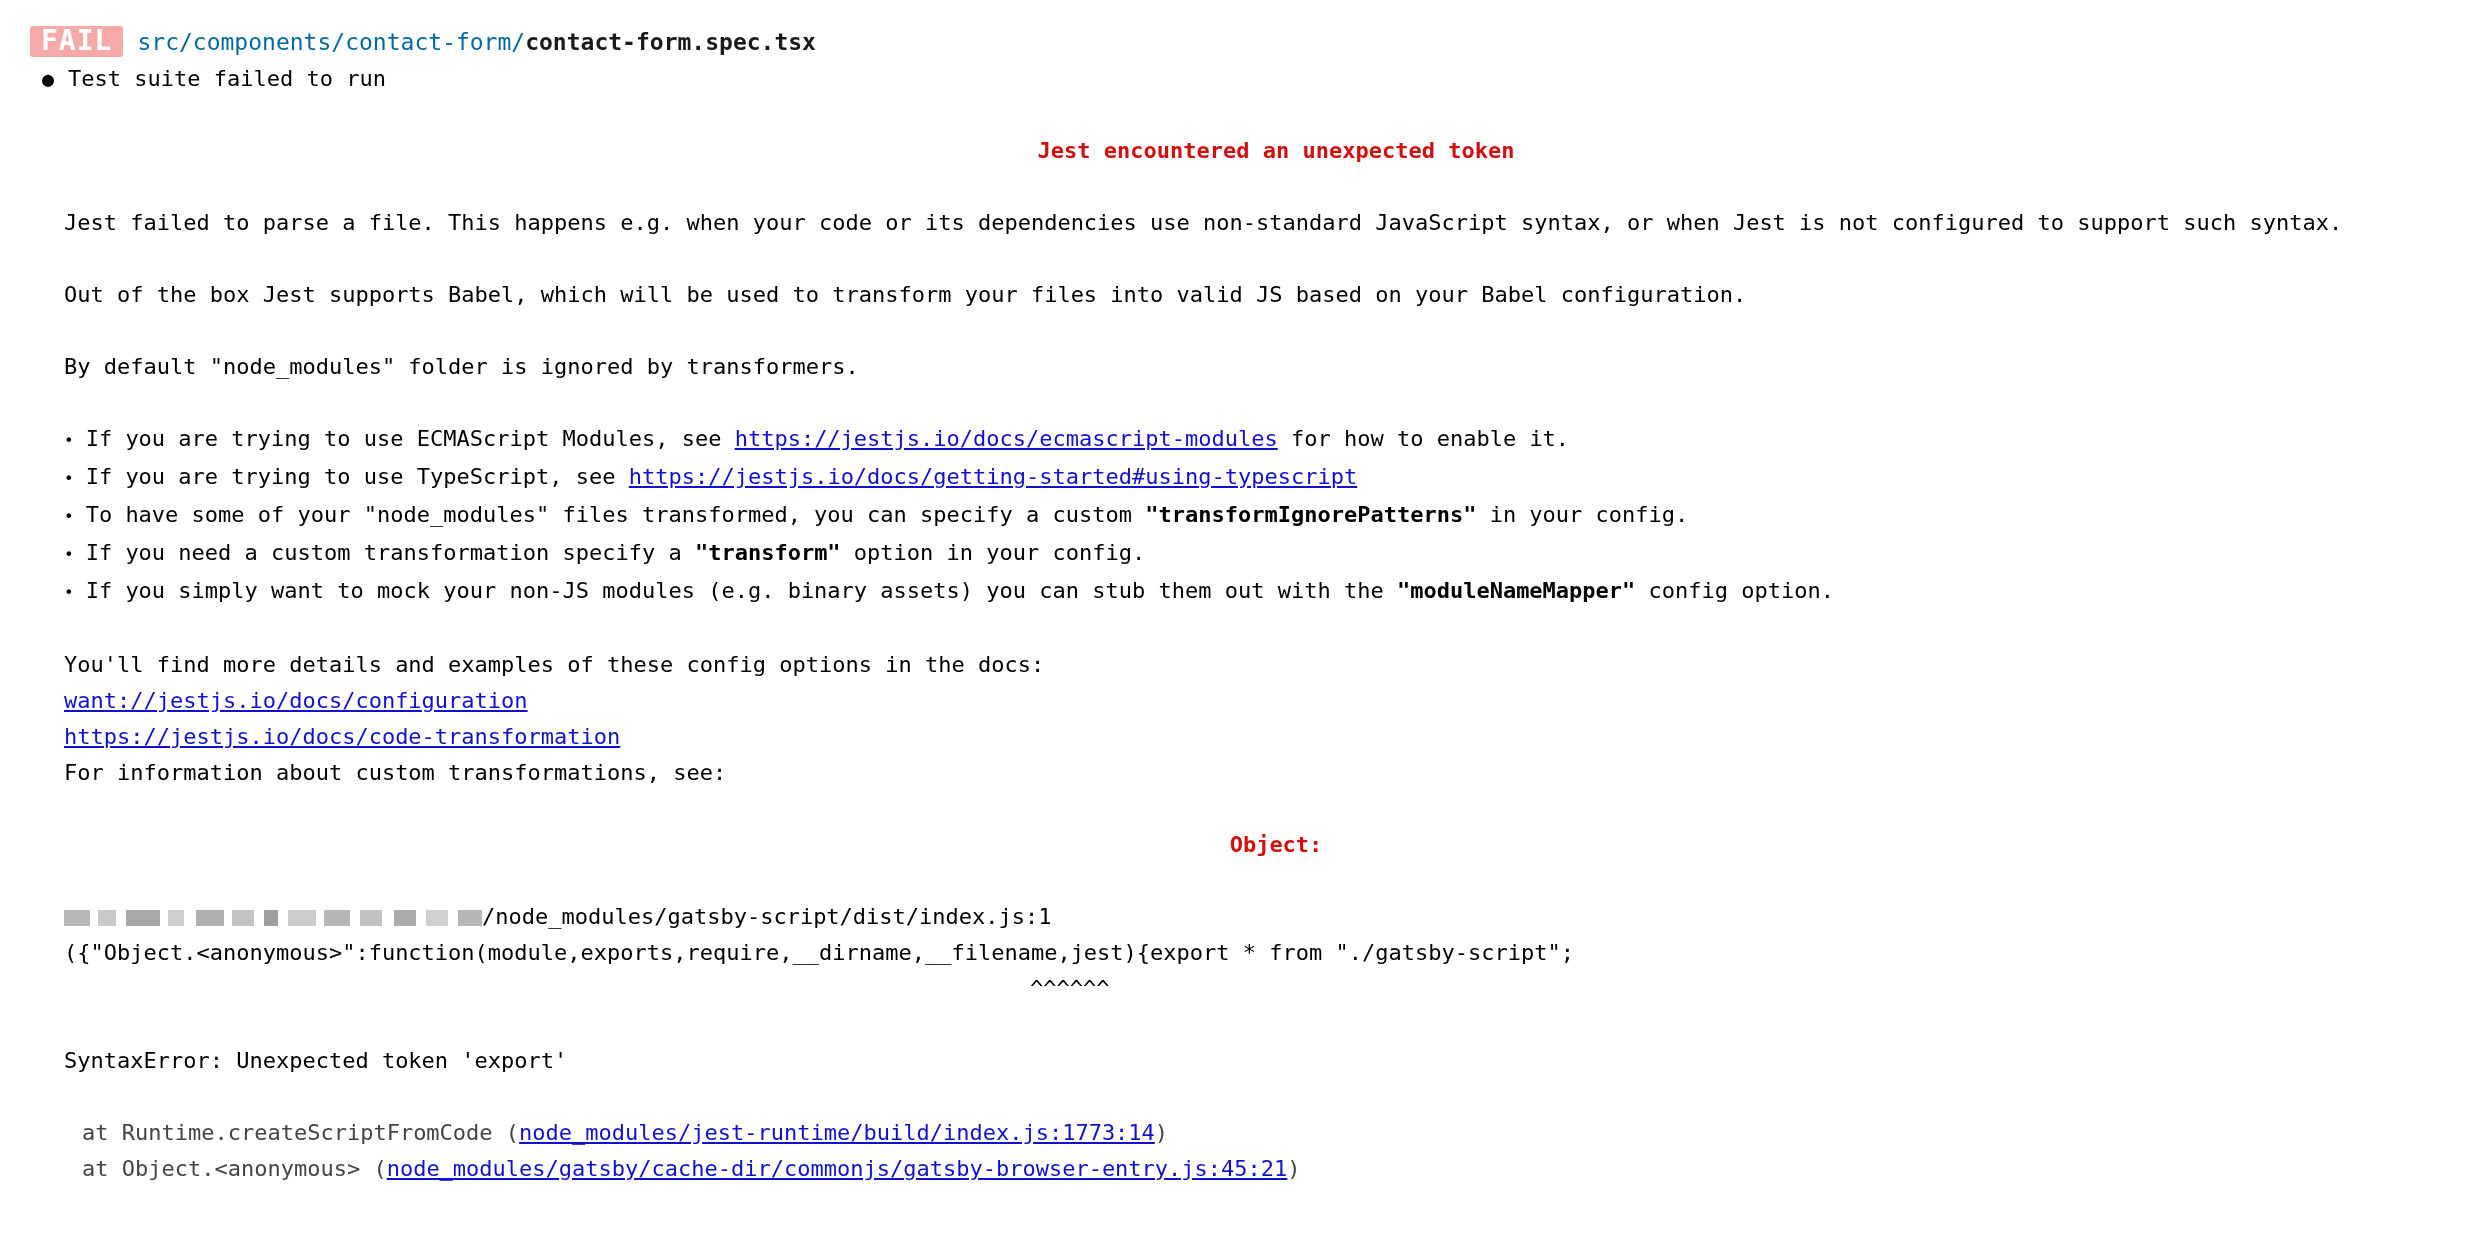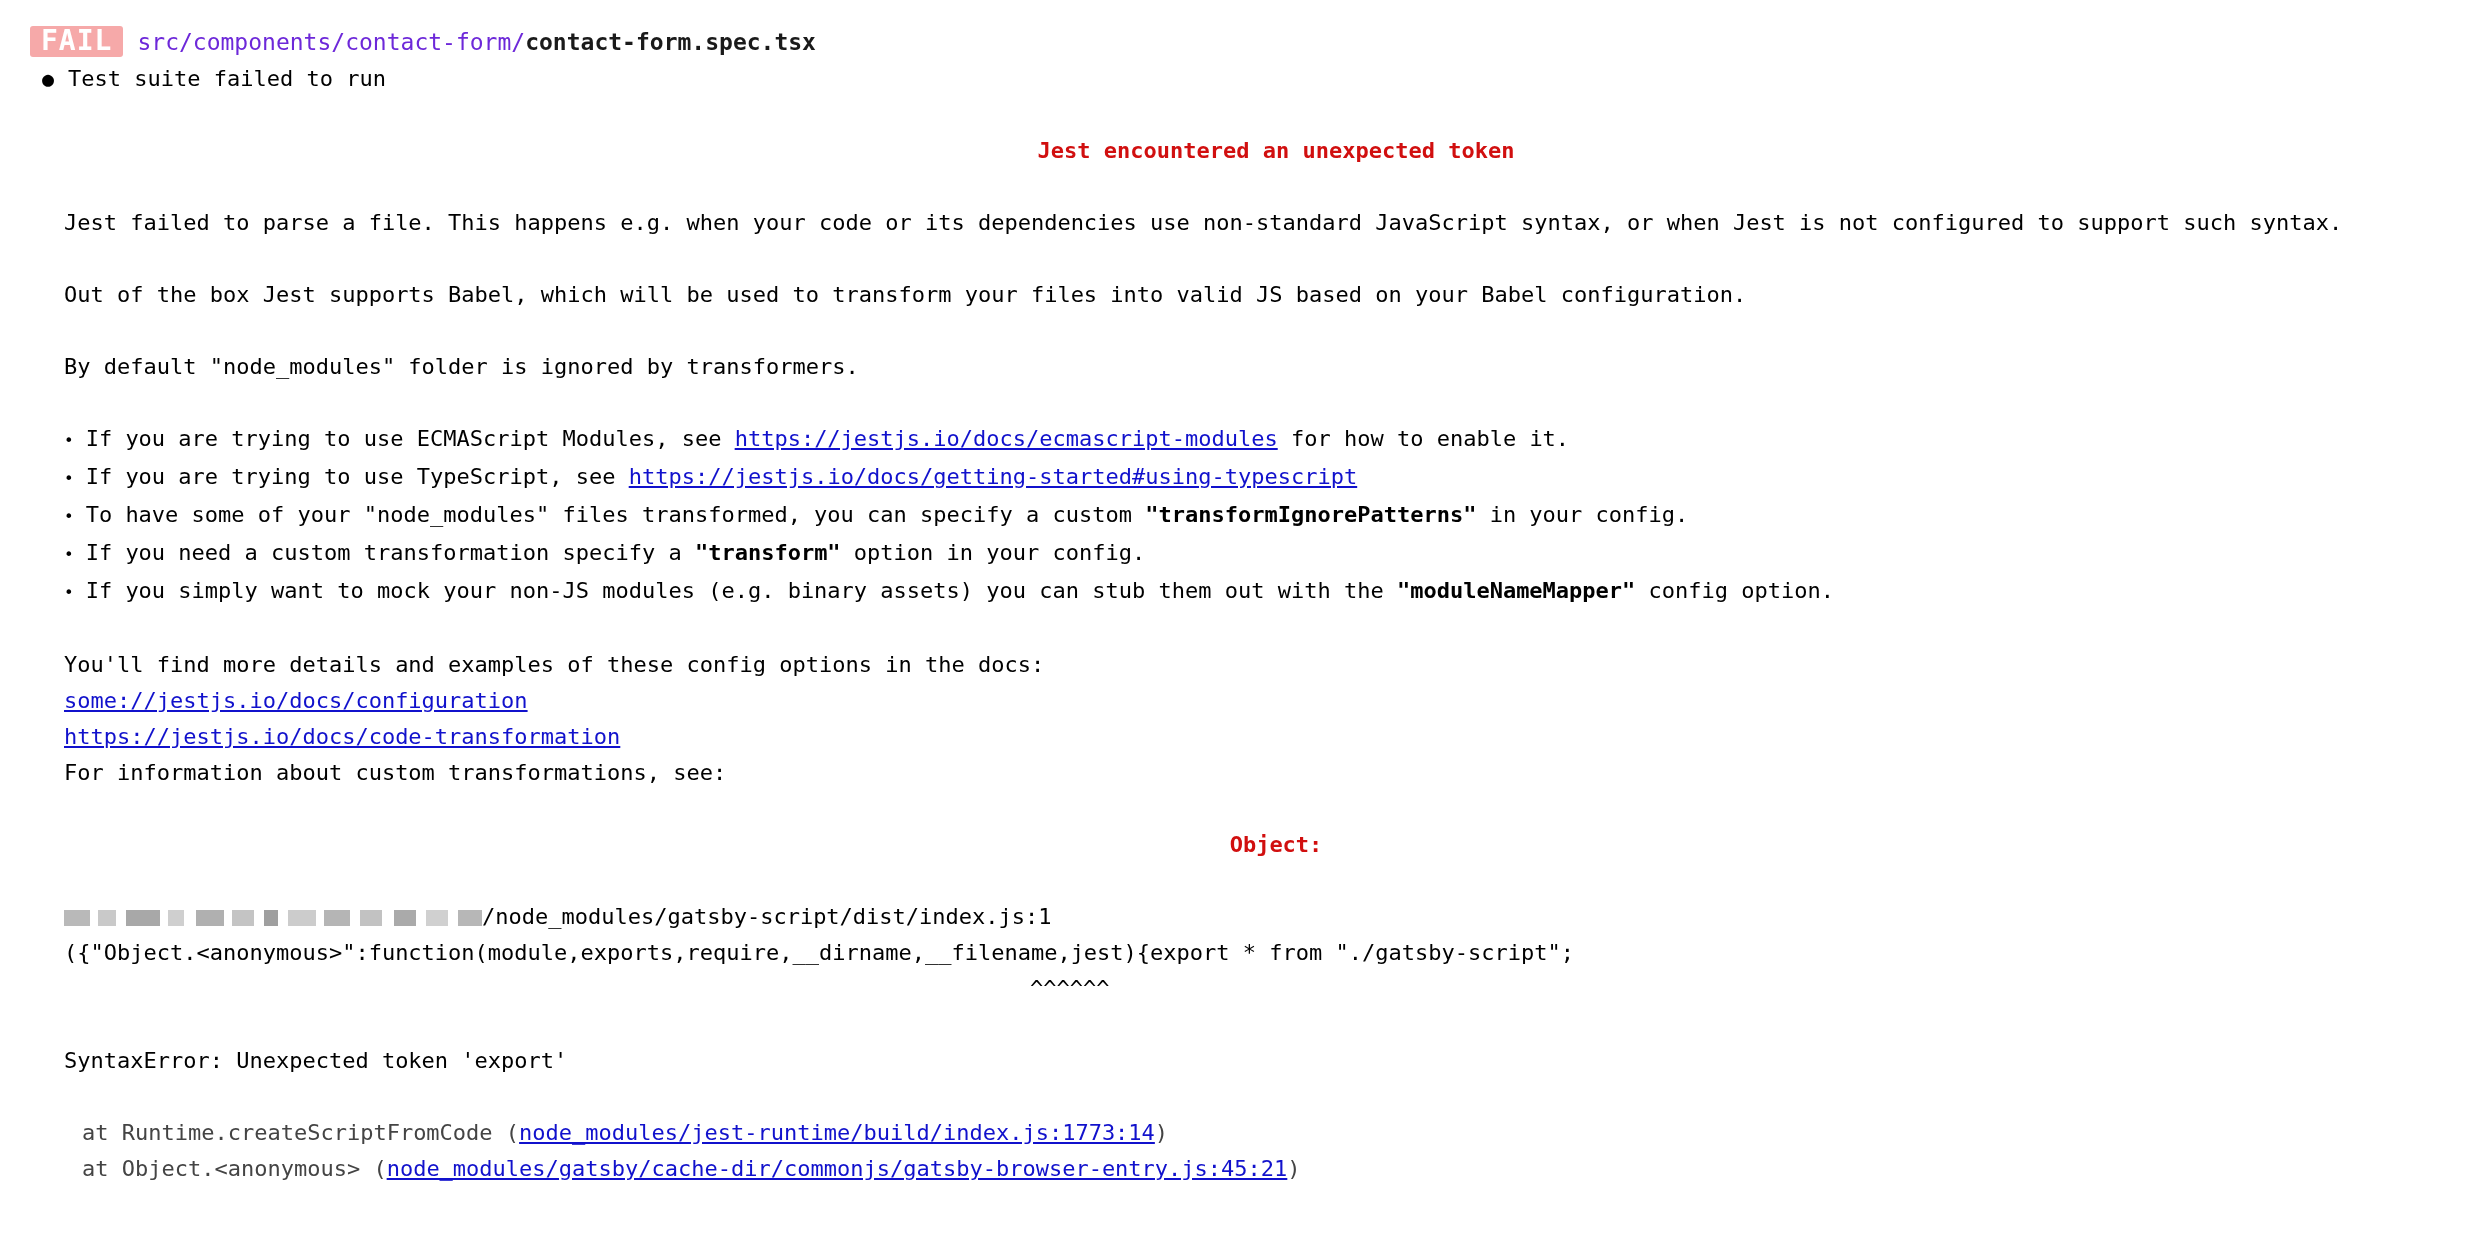--- a/index.html
+++ b/index.html
@@ -39,21 +39,21 @@
     background: #f6a9a9;
     color: #ffffff;
     font-weight: bold;
     font-size: 28px;
     letter-spacing: 1px;
     padding: 3px 11px 4px 11px;
     border-radius: 3px;
     line-height: 24px;
   }
   .path-dim {
-    color: #6d28d9;
+    color: #0369a1;
     font-size: 23px;
   }
   .path-strong {
     color: #1a1a1a;
     font-weight: bold;
     font-size: 23px;
   }
 
   .bullet-row {
     display: flex;
@@ -179,21 +179,21 @@
   </div>
 
   <div class="li">
     <span class="li-dot">•</span>
     <span><span>If you simply want to mock your non-JS modules (e.g. binary assets) you can stub them out with the </span><span class="bold">"moduleNameMapper"</span><span> config option.</span></span>
   </div>
 
   <div class="blank"></div>
 
   <div class="line indent">You'll find more details and examples of these config options in the docs:</div>
-  <div class="line indent"><a class="link" href="#">some://jestjs.io/docs/configuration</a></div>
+  <div class="line indent"><a class="link" href="#">want://jestjs.io/docs/configuration</a></div>
   <div class="line indent"><a class="link" href="#">https://jestjs.io/docs/code-transformation</a></div>
   <div class="line indent">For information about custom transformations, see:</div>
 
   <div class="blank"></div>
 
   <div class="line indent err-head">Object:</div>
 
   <div class="blank"></div>
 
   <div class="line indent"><span class="redact"></span><span>/node_modules/gatsby-script/dist/index.js:1</span></div>

